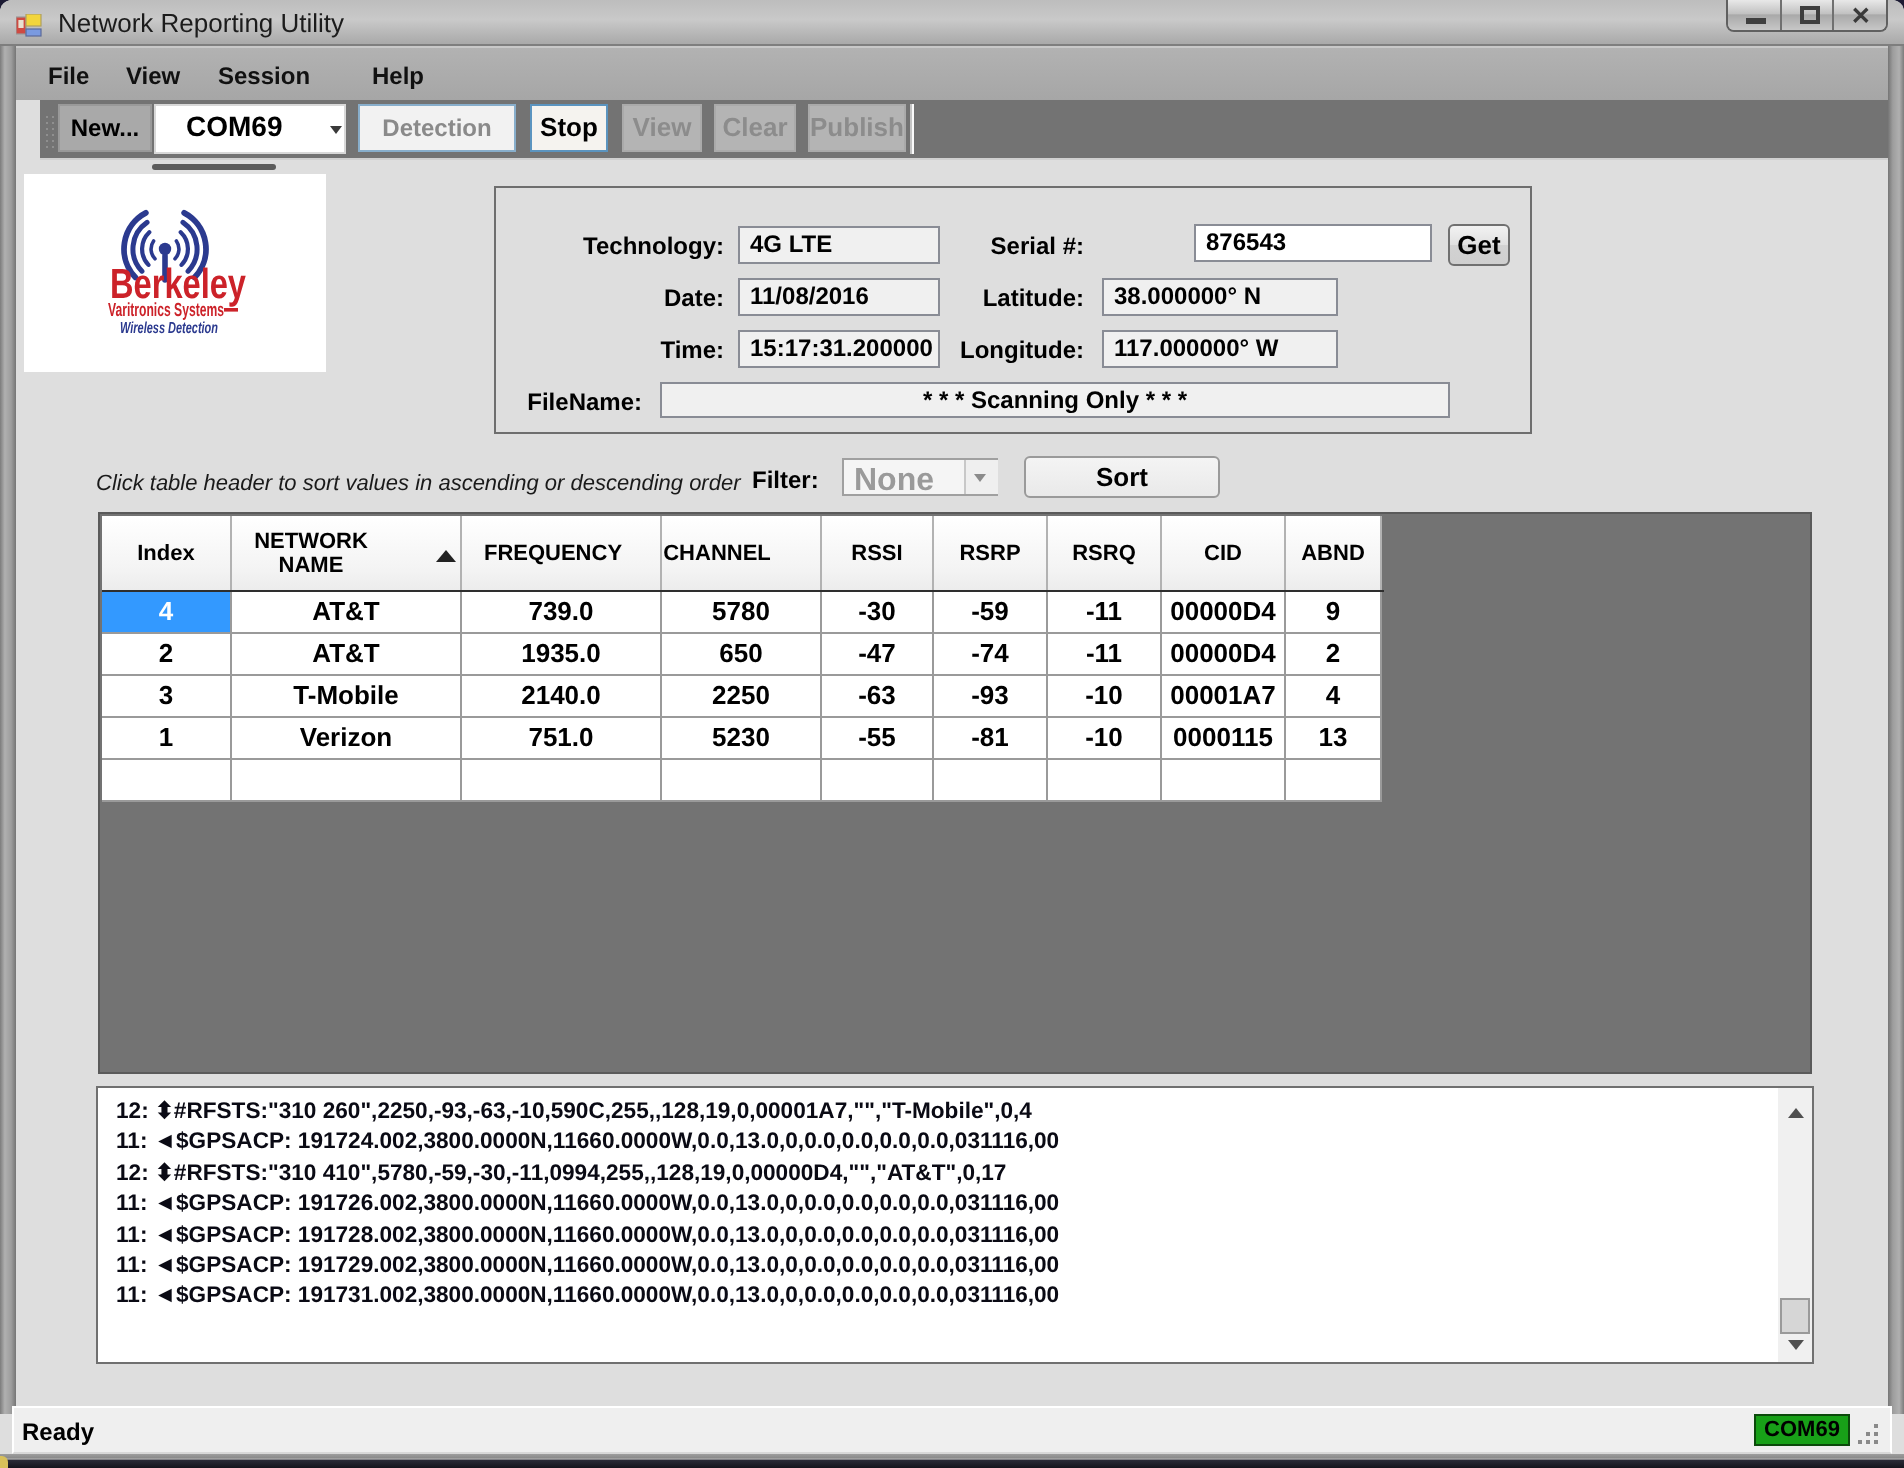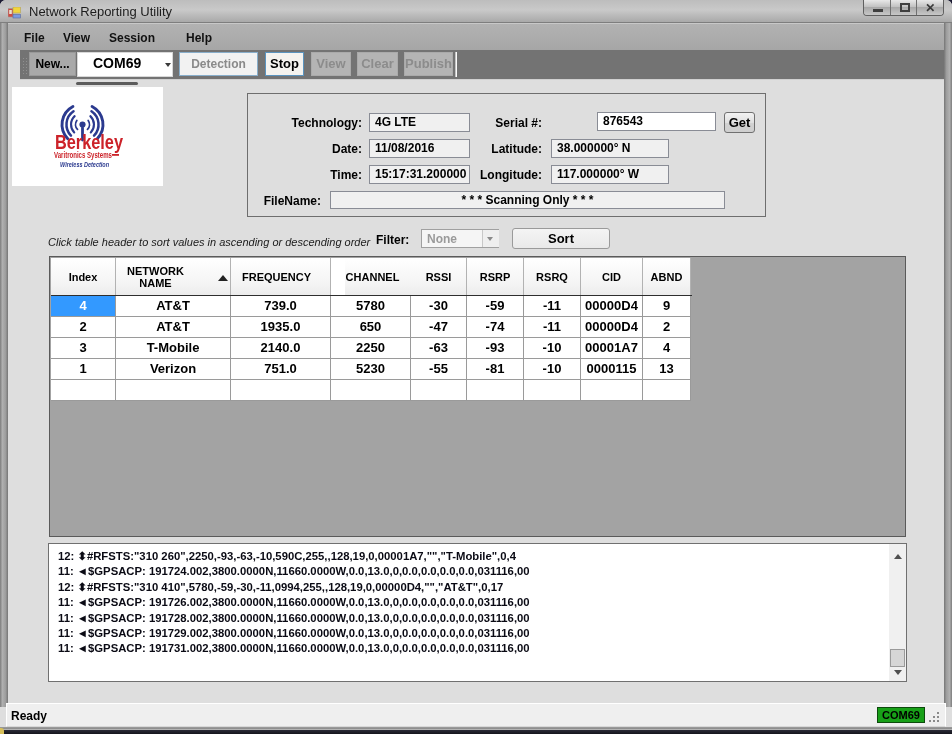--- a/index.html
+++ b/index.html
@@ -139,34 +139,34 @@
       <div class="tb" style="left:303px; top:71px; width:118px; height:19px; line-height:17px;">117.000000° W</div>
       <span class="lbl" style="left:1px; top:100px; width:72px;">FileName:</span>
       <div class="tb" style="left:82px; top:97px; width:395px; height:18px; line-height:16px; text-align:center; padding-left:0;">* * * Scanning Only * * *</div>
       <div class="abs b" style="left:476px; top:18px; width:31px; height:21px; background:linear-gradient(#f2f2f2,#e0e0e0 50%,#d2d2d2 50%,#cfcfcf);
         border:1px solid #707070; border-radius:3px; font-size:13px; text-align:center; line-height:19px;">Get</div>
     </div>
 
     <span class="abs" style="left:40px; top:156px; font-size:11px; font-style:italic; color:#1a1a1a;">Click table header to sort values in ascending or descending order</span>
     <span class="abs b" style="left:368px; top:153px; font-size:12px;">Filter:</span>
     <div class="abs" style="left:413px; top:149px; width:78px; height:19px; background:#f5f5f5; border:1px solid #a0a0a0;">
-      <span class="abs b" style="left:5px; top:2px; font-size:12px; color:#9a9a9a;">None</span>
+      <span class="abs b" style="left:5px; top:2px; font-size:16px; color:#9a9a9a;">None</span>
       <span class="abs" style="left:60px; top:0; width:17px; height:17px; background:#efefef; border-left:1px solid #c8c8c8;"></span>
       <span class="abs" style="left:65px; top:7px; width:0; height:0; border:3.5px solid transparent; border-top:4px solid #8a8a8a;"></span>
     </div>
     <div class="abs b" style="left:504px; top:148px; width:98px; height:21px; background:linear-gradient(#f4f4f4,#e9e9e9);
       border:1px solid #9a9a9a; border-radius:3px; font-size:13px; text-align:center; line-height:19px;">Sort</div>
 
-    <div class="abs" style="left:41px; top:176px; width:857px; height:281px; background:#a3a3a3; border:1px solid #5a5a5a;">
+    <div class="abs" style="left:41px; top:176px; width:857px; height:281px; background:#737373; border:1px solid #5a5a5a;">
       <div class="abs" style="left:1px; top:1px; width:640px; height:143px; background:#fff;"></div>
 
       <div class="abs hdr" style="left:1px;   width:65px;">Index</div>
       <div class="abs hdr" style="left:66px;  width:115px; padding-right:35px;">NETWORK<br>NAME</div>
       <div class="abs hdr" style="left:181px; width:100px; padding-right:8px;">FREQUENCY</div>
-      <div class="abs hdr" style="left:295px; width:80px; padding-right:24px;">CHANNEL</div>
+      <div class="abs hdr" style="left:281px; width:80px; padding-right:24px;">CHANNEL</div>
       <div class="abs hdr" style="left:361px; width:56px;">RSSI</div>
       <div class="abs hdr" style="left:417px; width:57px;">RSRP</div>
       <div class="abs hdr" style="left:474px; width:57px;">RSRQ</div>
       <div class="abs hdr" style="left:531px; width:62px;">CID</div>
       <div class="abs hdr" style="left:593px; width:48px;">ABND</div>
       <div class="abs" style="left:168px; top:13px; width:0; height:0; border:5px solid transparent; border-bottom:6px solid #222;"></div>
 
       <div class="abs row" style="top:39px;">
           <span style="width:65px; background:#3399ff; color:#fff;">4</span>
           <span style="width:115px;">AT&amp;T</span>

